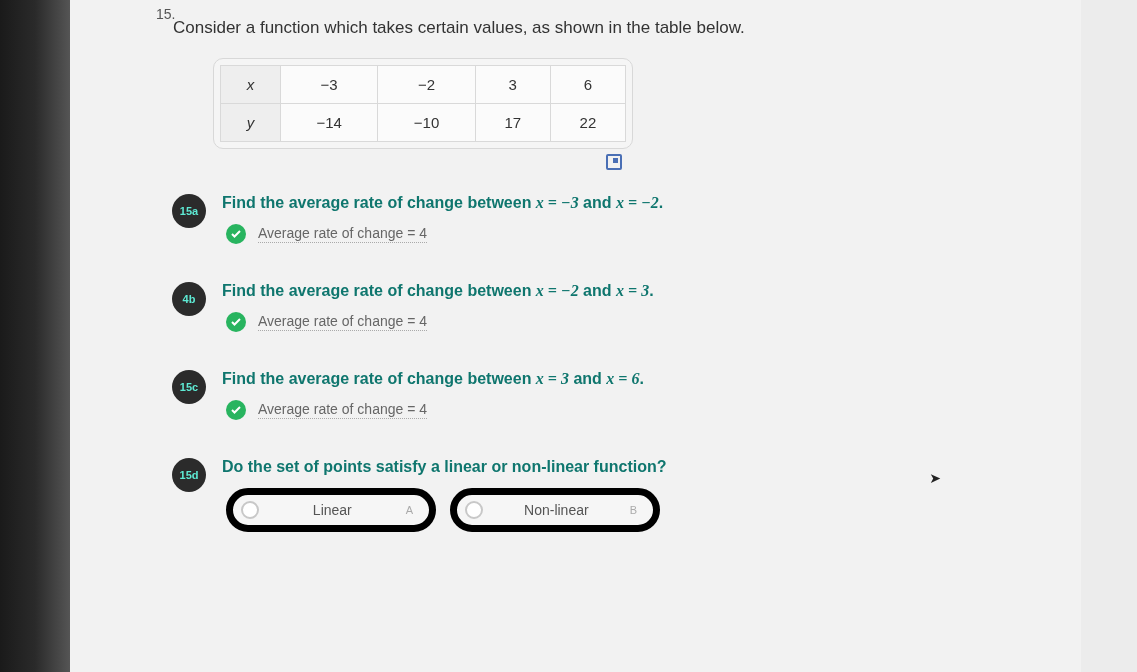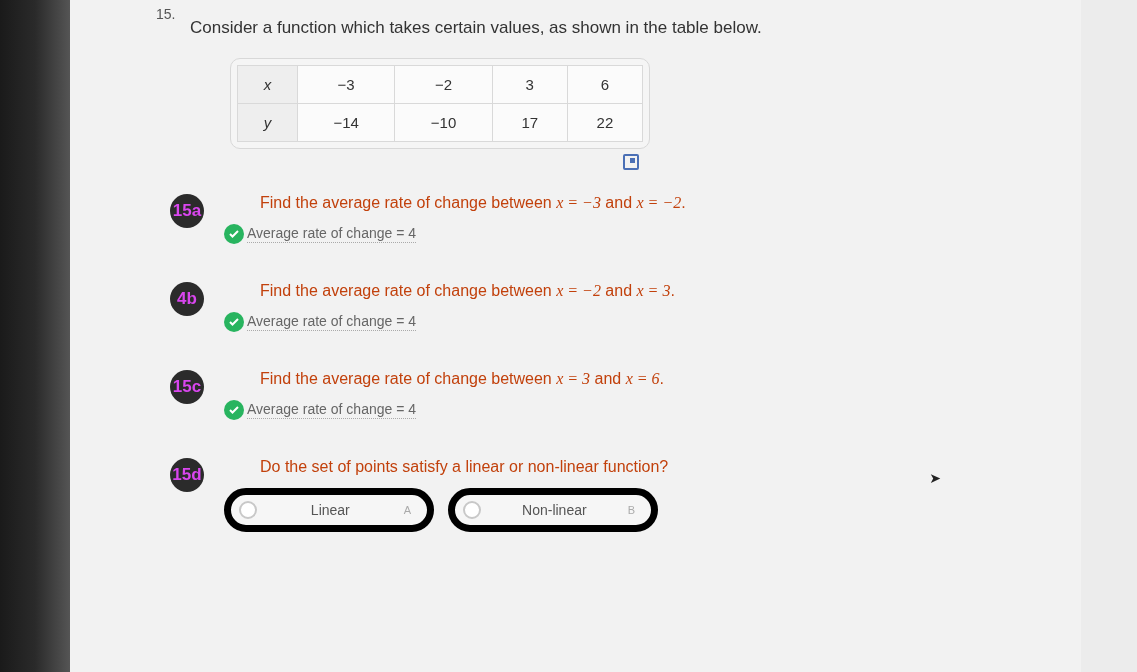--- a/index.html
+++ b/index.html
@@ -15,21 +15,21 @@
     position: absolute;
     left: 0; top: 0;
     width: 70px; height: 672px;
     background: linear-gradient(90deg, #1a1a1a 0%, #2a2a2a 50%, #555 100%);
   }
   .page {
     position: absolute;
     left: 70px; top: 0;
     width: 1011px; height: 672px;
     background: #f2f2f2;
-    padding: 10px 40px 20px 60px;
+    padding: 10px 40px 20px 43px;
   }
   .qnum-main {
     position: absolute;
     top: 6px; left: 86px;
     font-size: 14px;
     color: #555;
     font-weight: 500;
   }
   .prompt-main {
     font-size: 17px;
@@ -79,41 +79,41 @@
   .subpart {
     display: flex;
     align-items: flex-start;
     margin-bottom: 38px;
   }
   .badge {
     flex: 0 0 auto;
     width: 34px; height: 34px;
     border-radius: 50%;
     background: #2b2b2b;
-    color: #d946ef;
-    font-size: 17px;
+    color: #5eead4;
+    font-size: 11px;
     font-weight: 700;
     display: flex;
     align-items: center;
     justify-content: center;
     margin-right: 16px;
+    margin-left: 19px;
   }
   .sub-content { flex: 1; }
   .sub-prompt {
     font-size: 16px;
-    color: #c2410c;
-    font-weight: 400;
+    color: #0f766e;
+    font-weight: 700;
     margin-bottom: 12px;
-    margin-left: 40px;
   }
   .mathvar { font-style: italic; font-family: Georgia, serif; }
   .answer-row {
     display: flex;
     align-items: center;
-    gap: 3px;
+    gap: 12px;
     margin-left: 4px;
   }
   .check {
     width: 20px; height: 20px;
     border-radius: 50%;
     background: #28b45f;
     display: flex;
     align-items: center;
     justify-content: center;
   }

